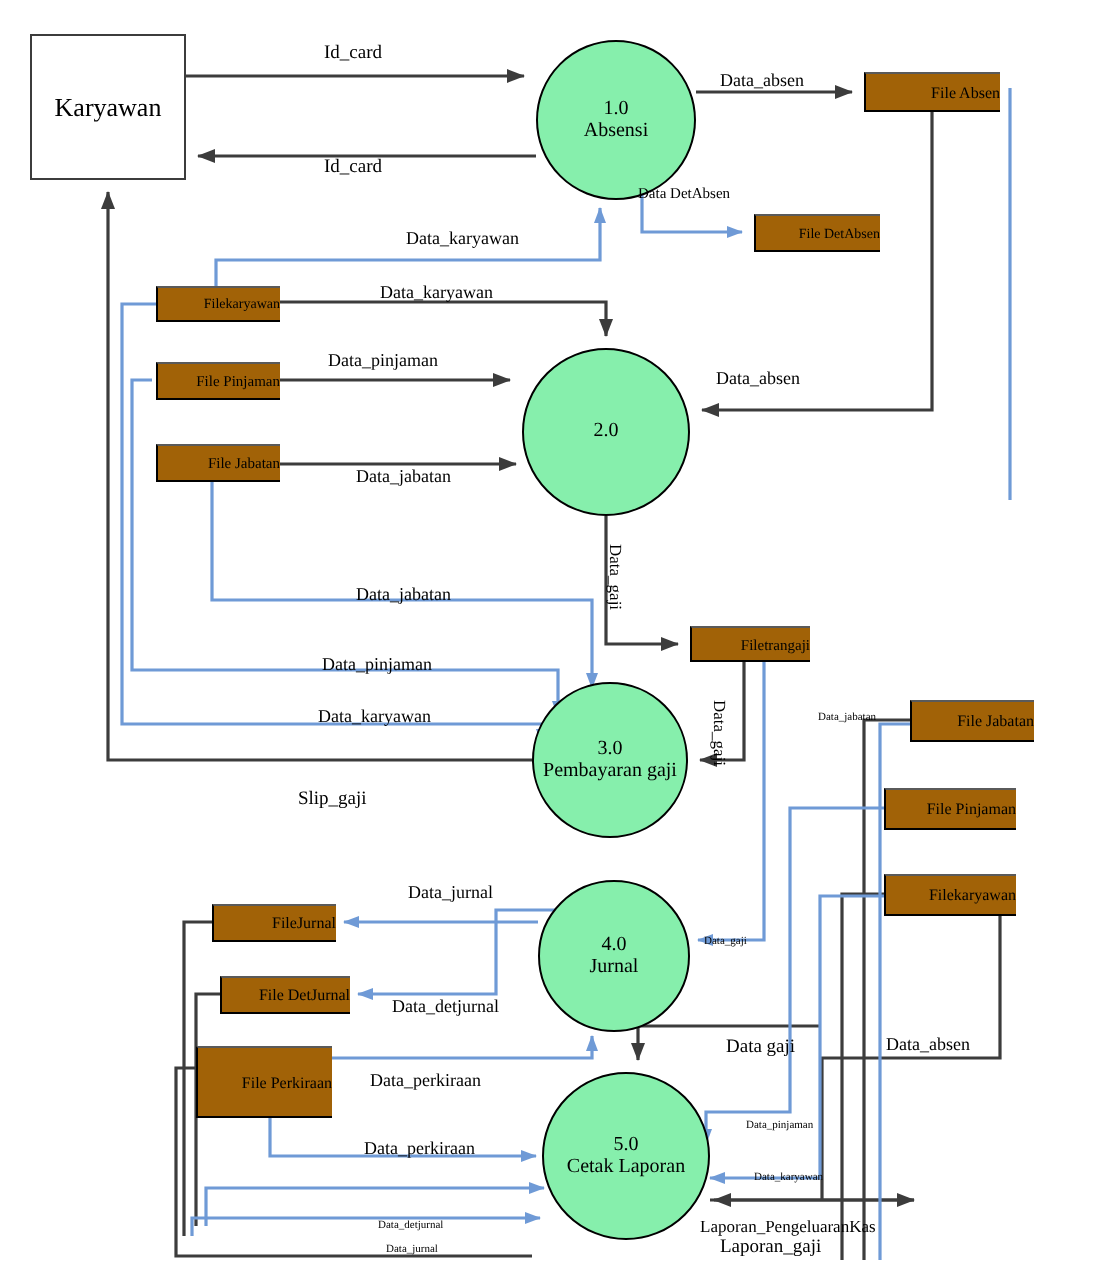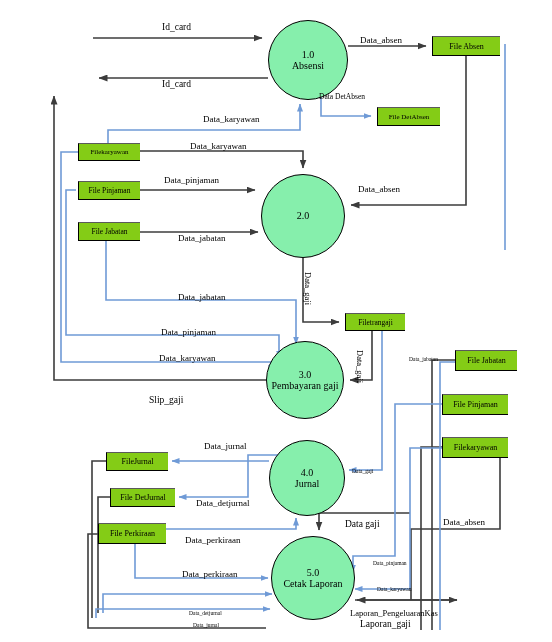--- a/index.html
+++ b/index.html
@@ -46,28 +46,28 @@
     align-items: center;
     justify-content: center;
     text-align: center;
     line-height: 1.12;
     font-family: "Liberation Serif", serif;
     color: #000;
   }
   .datastore {
     position: absolute;
     box-sizing: border-box;
-    background: #84cc16;
+    background: #a16207;
     border-top: 1.6px solid #5a5a5a;
     border-bottom: 1.6px solid #000;
     border-left: 1.6px solid #000;
     border-right: none;
     display: flex;
     align-items: center;
-    justify-content: center;
+    justify-content: flex-end;
     font-family: "Liberation Serif", serif;
     color: #000;
   }
   .flow-label {
     position: absolute;
     font-family: "Liberation Serif", serif;
     color: #000;
     white-space: nowrap;
     background: transparent;
   }
@@ -125,20 +125,23 @@
       <path d="M382,331 L382,470 L349,470" marker-end="url(#arrB)"></path>
       <path d="M135,544 L135,578 L268,578" marker-end="url(#arrB)"></path>
       <path d="M103,613 L103,594 L272,594" marker-end="url(#arrB)"></path>
       <path d="M96,618 L96,609 L270,609" marker-end="url(#arrB)"></path>
       <path d="M442,404 L395,404 L395,556 L353,556 L353,572" marker-end="url(#arrB)"></path>
       <path d="M442,448 L410,448 L410,589 L355,589" marker-end="url(#arrB)"></path>
       <path d="M455,362 L440,362 L440,630"></path>
     </g>
   </svg>
 
+  <div class="ext-entity" style="left:15px; top:17px; width:78px; height:73px; font-size:13px;">
+    <span>Karyawan</span>
+  </div>
 
   <div class="proc-circle" style="left:268px; top:20px; width:80px; height:80px; font-size:10px;">
     <span>1.0</span>
     <span>Absensi</span>
   </div>
   <div class="proc-circle" style="left:261px; top:174px; width:84px; height:84px; font-size:10px;">
     <span>2.0</span>
   </div>
   <div class="proc-circle" style="left:266px; top:341px; width:78px; height:78px; font-size:10px;">
     <span>3.0</span>
@@ -179,21 +182,21 @@
   </div>
   <div class="datastore" style="left:442px; top:437px; width:66px; height:21px; font-size:8px;">
     <span>Filekaryawan</span>
   </div>
   <div class="datastore" style="left:106px; top:452px; width:62px; height:19px; font-size:8px;">
     <span>FileJurnal</span>
   </div>
   <div class="datastore" style="left:110px; top:488px; width:65px; height:19px; font-size:8px;">
     <span>File DetJurnal</span>
   </div>
-  <div class="datastore" style="left:98px; top:523px; width:68px; height:21px; font-size:8px;">
+  <div class="datastore" style="left:98px; top:523px; width:68px; height:36px; font-size:8px;">
     <span>File Perkiraan</span>
   </div>
 
   <div class="flow-label" style="left:162px; top:22px; font-size:9.5px;"><span>Id_card</span></div>
   <div class="flow-label" style="left:162px; top:79px; font-size:9.5px;"><span>Id_card</span></div>
   <div class="flow-label" style="left:360px; top:35px; font-size:9px;"><span>Data_absen</span></div>
   <div class="flow-label" style="left:319px; top:92px; font-size:7.5px;"><span>Data DetAbsen</span></div>
   <div class="flow-label" style="left:203px; top:114px; font-size:9px;"><span>Data_karyawan</span></div>
   <div class="flow-label" style="left:190px; top:141px; font-size:9px;"><span>Data_karyawan</span></div>
   <div class="flow-label" style="left:164px; top:175px; font-size:9px;"><span>Data_pinjaman</span></div>
@@ -202,21 +205,21 @@
   <div class="flow-label vertical" style="left:313px; top:272px; font-size:8.5px; transform:rotate(90deg);"><span>Data_gaji</span></div>
   <div class="flow-label" style="left:178px; top:292px; font-size:9px;"><span>Data_jabatan</span></div>
   <div class="flow-label" style="left:161px; top:327px; font-size:9px;"><span>Data_pinjaman</span></div>
   <div class="flow-label" style="left:159px; top:353px; font-size:9px;"><span>Data_karyawan</span></div>
   <div class="flow-label" style="left:149px; top:395px; font-size:9.5px;"><span>Slip_gaji</span></div>
   <div class="flow-label vertical" style="left:365px; top:350px; font-size:8.5px; transform:rotate(90deg);"><span>Data_gaji</span></div>
   <div class="flow-label" style="left:409px; top:356px; font-size:5.5px;"><span>Data_jabatan</span></div>
   <div class="flow-label" style="left:204px; top:441px; font-size:9px;"><span>Data_jurnal</span></div>
   <div class="flow-label" style="left:352px; top:468px; font-size:5.5px;"><span>Data_gaji</span></div>
   <div class="flow-label" style="left:196px; top:498px; font-size:9px;"><span>Data_detjurnal</span></div>
-  <div class="flow-label" style="left:345px; top:519px; font-size:9.5px;"><span>Data gaji</span></div>
+  <div class="flow-label" style="left:363px; top:519px; font-size:9.5px;"><span>Data gaji</span></div>
   <div class="flow-label" style="left:443px; top:517px; font-size:9px;"><span>Data_absen</span></div>
   <div class="flow-label" style="left:185px; top:535px; font-size:9px;"><span>Data_perkiraan</span></div>
   <div class="flow-label" style="left:373px; top:560px; font-size:5.5px;"><span>Data_pinjaman</span></div>
   <div class="flow-label" style="left:182px; top:569px; font-size:9px;"><span>Data_perkiraan</span></div>
   <div class="flow-label" style="left:377px; top:586px; font-size:5.5px;"><span>Data_karyawan</span></div>
   <div class="flow-label" style="left:189px; top:610px; font-size:5.5px;"><span>Data_detjurnal</span></div>
   <div class="flow-label" style="left:350px; top:608px; font-size:8.5px;"><span>Laporan_PengeluaranKas</span></div>
   <div class="flow-label" style="left:193px; top:622px; font-size:5.5px;"><span>Data_jurnal</span></div>
   <div class="flow-label" style="left:360px; top:619px; font-size:9.5px;"><span>Laporan_gaji</span></div>
 

